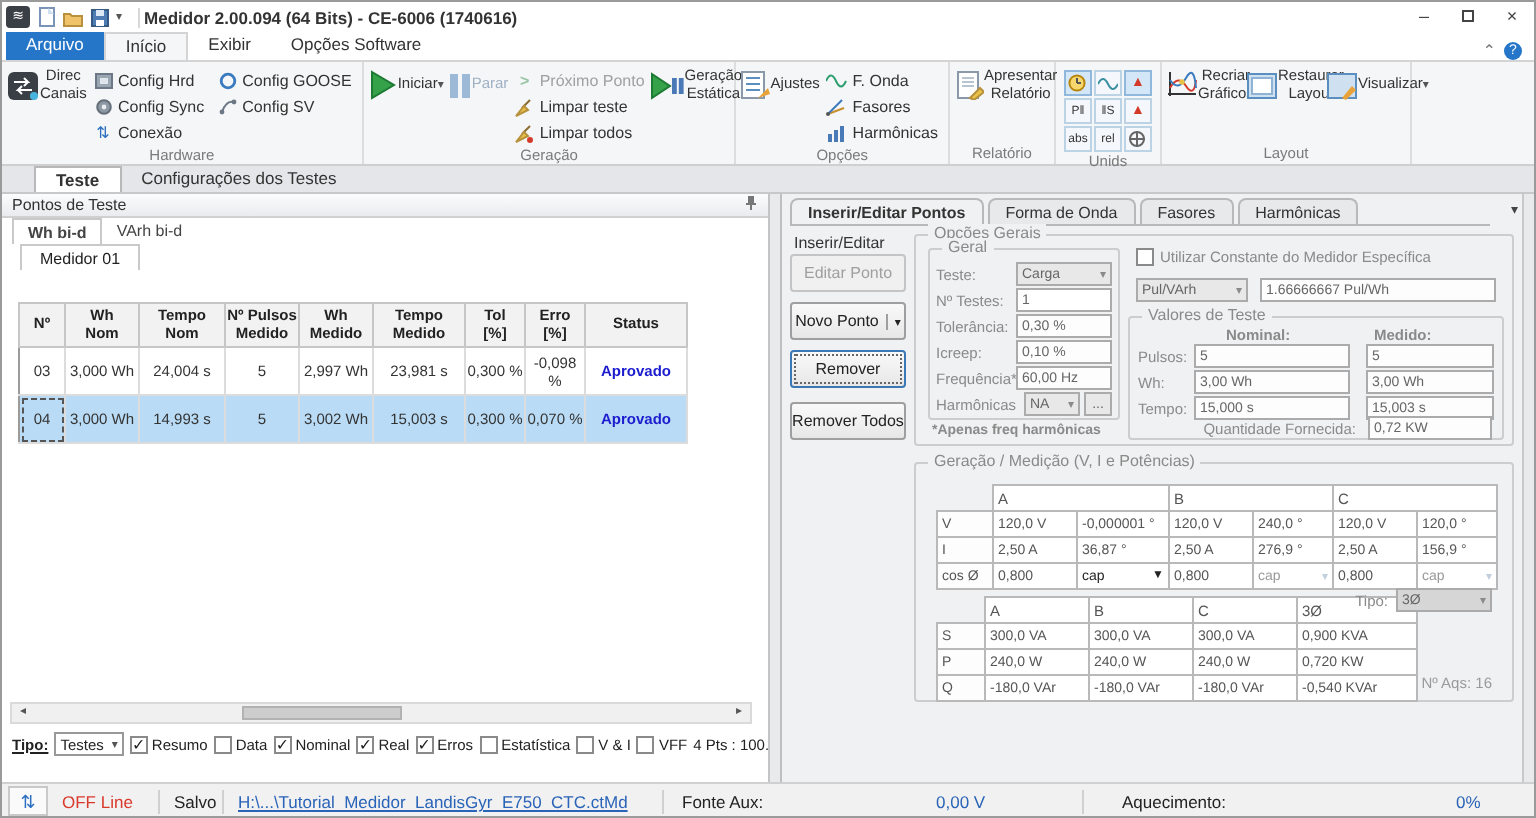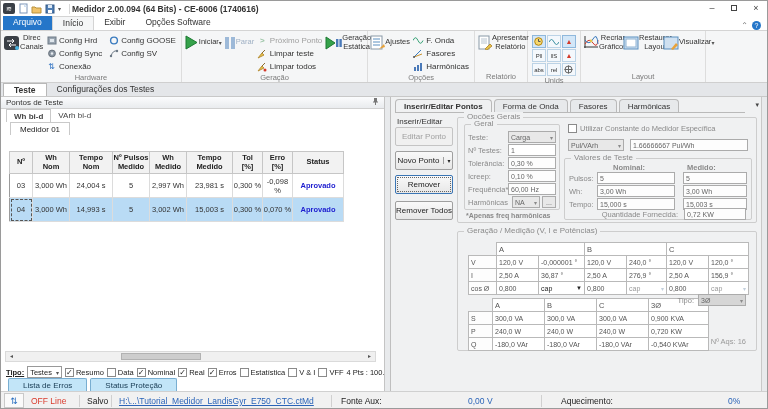--- a/index.html
+++ b/index.html
@@ -38,21 +38,21 @@
   .smalls { display:flex; flex-direction:column; padding-top:2px; }
   .sitem { display:flex; align-items:center; height:13px; font-size:8px; color:#333; white-space:nowrap; padding:0 3px; }
   .sitem.dis span.txt { color:#a0a0a0; }
   .si { width:11px; height:10px; margin-right:2px; display:inline-flex; align-items:center; justify-content:center; }
   .unids-grid { display:grid; grid-template-columns:repeat(3,14px); grid-auto-rows:13px; gap:1px; padding:3px 2px 0 2px; }
   .ucell { border:1px solid #bcd3e6; background:#f4f8fc; display:flex; align-items:center; justify-content:center; font-size:6px; color:#333; }
   .ucell.on { background:#d3e7f8; border-color:#8fb8dc; }
   .red-tri { color:#d43a2a; font-size:7px; line-height:7px; }
 
   
-  .doctabs { height:14px; background:#e4e6e9; display:flex; align-items:flex-end; padding-left:2px; border-bottom:1px solid #c8c8c8; }
+  .doctabs { height:14px; background:#e4e6e9; display:flex; align-items:flex-end; padding-left:16px; border-bottom:1px solid #c8c8c8; }
   .dtab { padding:1px 10px; font-size:8.5px; height:13px; color:#333; }
   .dtab.active { background:#fff; font-weight:bold; border:1px solid #b8b8b8; border-bottom:none; }
 
   
   .content { position:relative; height:294px; }
   .lpanel { position:absolute; left:0; top:0; width:383px; height:294px; background:#fff; }
   .lp-hdr { height:12px; background:linear-gradient(#fbfcfd,#e9ebee); border-bottom:1px solid #d0d0d0; font-size:8px; color:#333; display:flex; align-items:center; justify-content:space-between; padding:0 5px; }
   .lp-sub { font-size:8px; color:#444; padding:1px 0 0 5px; height:11px; }
   .wtabs { display:flex; margin-left:5px; height:13px; }
   .wtab { padding:0 7px; font-size:8px; color:#444; display:flex; align-items:center; }
@@ -562,24 +562,20 @@
             <span class="cbx"></span>
             <span>V &amp; I</span>
           </span>
         <span class="cbgrp">
             <span class="cbx"></span>
             <span>VFF</span>
           </span>
         <span class="pts-count">4 Pts : 100.00</span>
       </div>
 
-      <div class="btabs">
-        <span class="btab">Lista de Erros</span>
-        <span class="btab">Status Proteção</span>
-      </div>
     </div>
 
     <div class="split"></div>
     <div class="rstrip"></div>
 
     <div class="rpanel">
       <div class="rtabs">
         <span class="rtab active">Inserir/Editar Pontos</span>
         <span class="rtab">Forma de Onda</span>
         <span class="rtab">Fasores</span>

